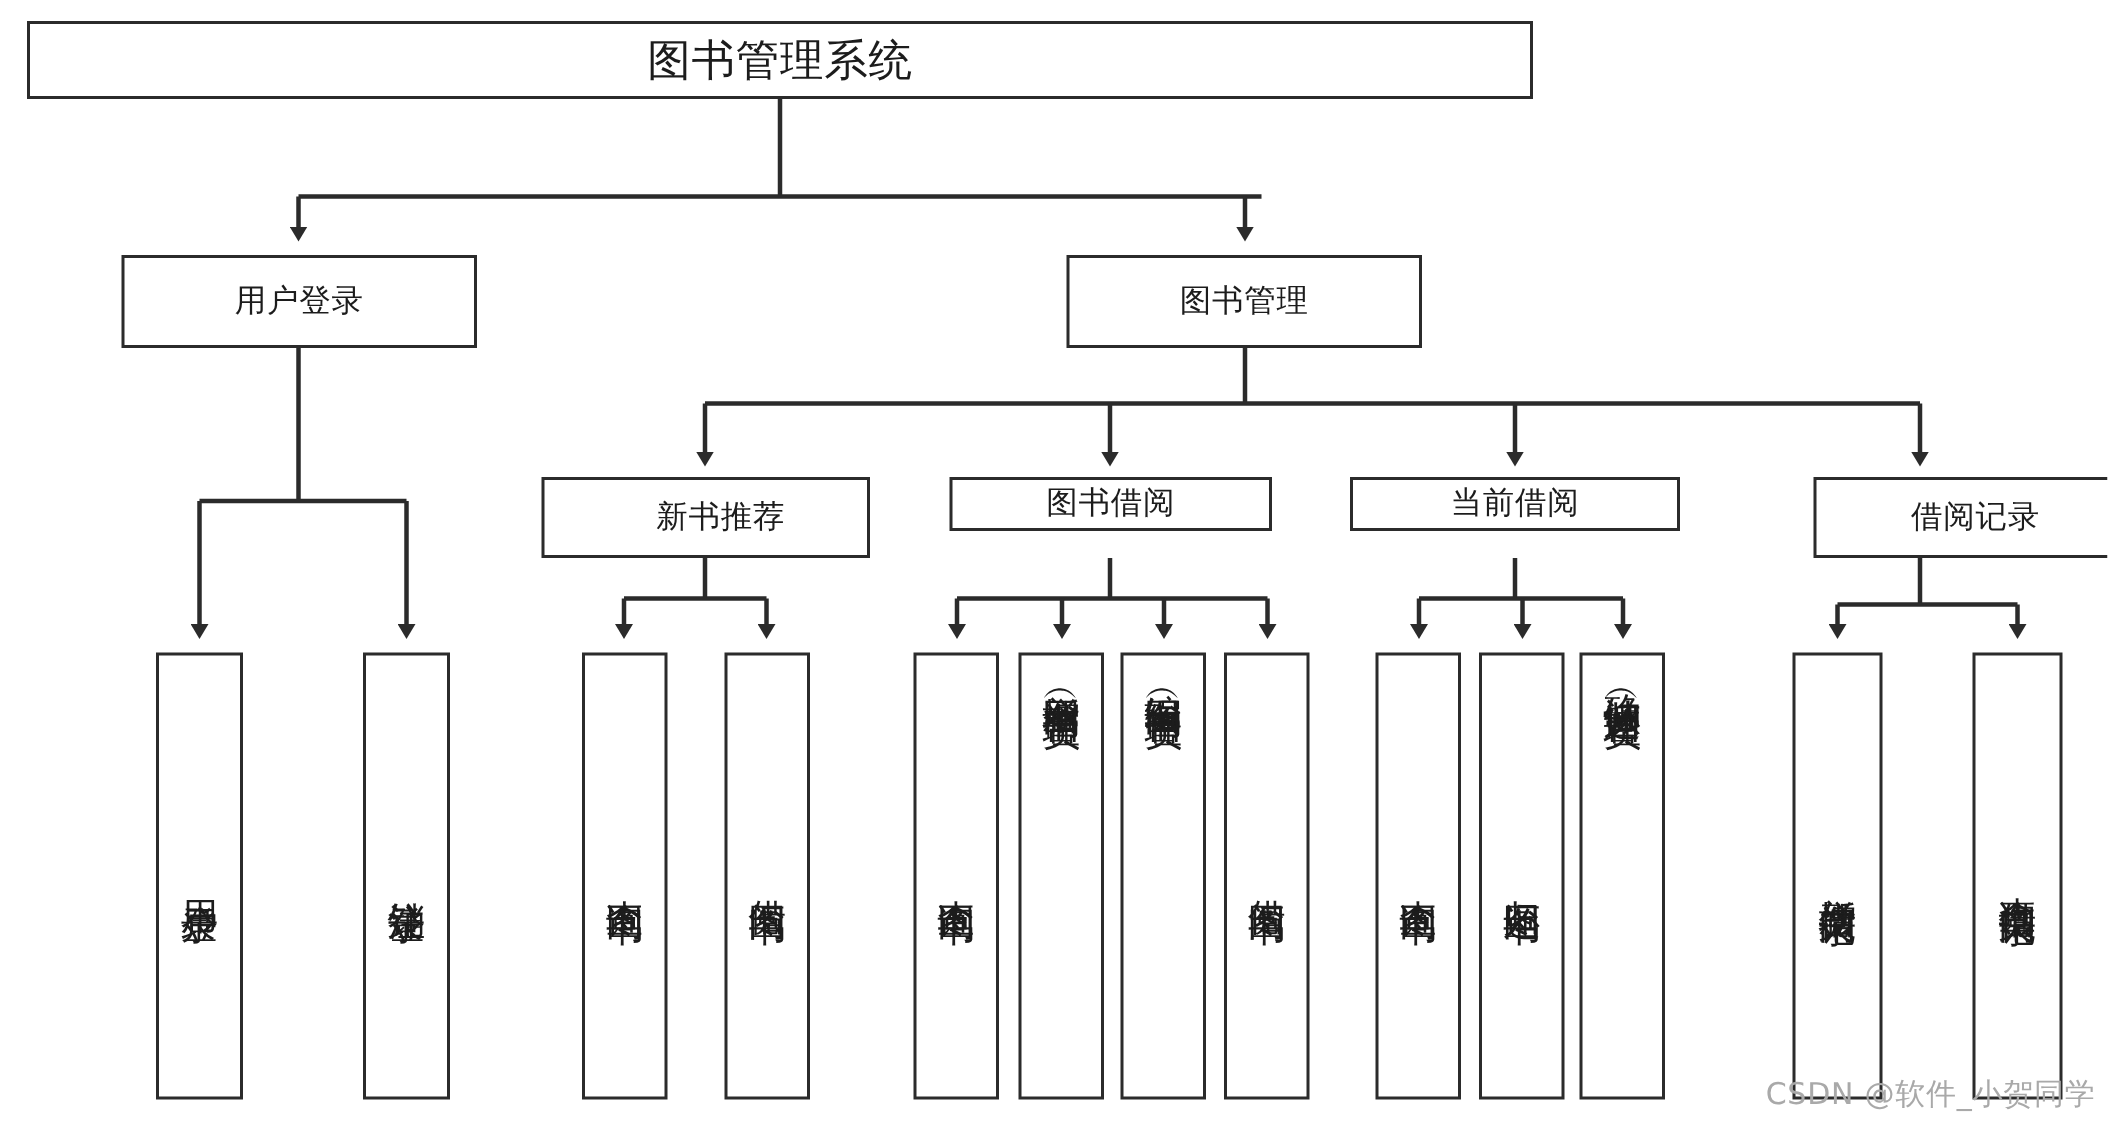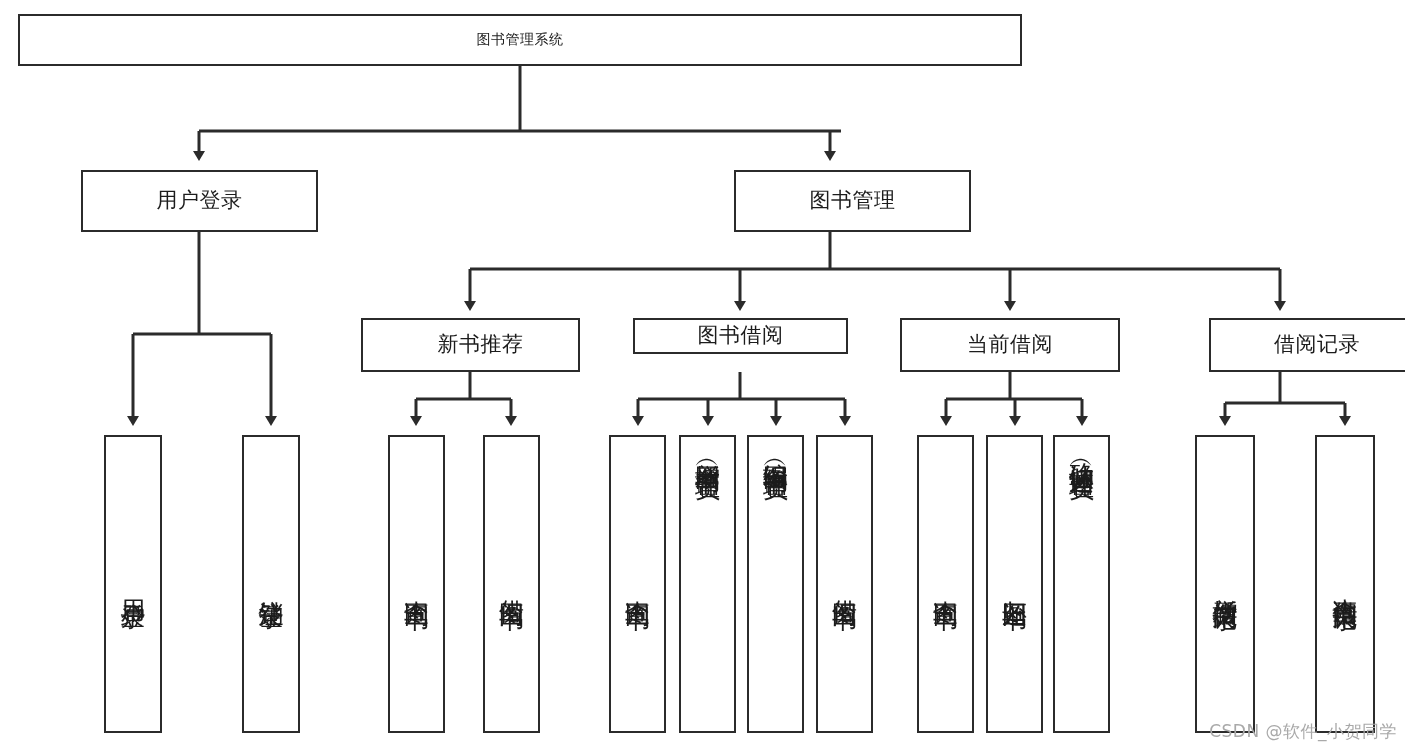--- a/index.html
+++ b/index.html
@@ -41,21 +41,21 @@
     text-align: center;
     line-height: 1.12;
     white-space: nowrap;
   }
   
   .node.horiz .node-label {
     font-size: 21px;
     letter-spacing: 0.5px;
   }
   .node.root .node-label {
-    font-size: 14px;
+    font-size: 29px;
   }
   
   .node.vert {
     align-items: flex-start;
     justify-content: center;
     padding-top: 6px;
   }
   .node.vert .node-label {
     writing-mode: vertical-rl;
     text-orientation: upright;
@@ -65,21 +65,21 @@
     white-space: nowrap;
   }
   .node.vert.centered {
     align-items: center;
     padding-top: 0;
   }
   #watermark {
     position: absolute;
     right: 8px;
     bottom: 4px;
-    font-size: 17px;
+    font-size: 20px;
     color: #a9a9a9;
     white-space: nowrap;
     letter-spacing: 0.5px;
     pointer-events: none;
   }
 </style>
 </head>
 <body>
 
 <div id="diagram-root">
@@ -134,31 +134,31 @@
     </g>
   </svg>
 
   <div class="node horiz root" style="left:18px; top:14px; width:1004px; height:52px;">
     <span class="node-label">图书管理系统</span>
   </div>
 
   <div class="node horiz" style="left:81px; top:170px; width:237px; height:62px;">
     <span class="node-label">用户登录</span>
   </div>
-  <div class="node horiz" style="left:734px; top:170px; width:237px; height:62px;">
+  <div class="node horiz" style="left:711px; top:170px; width:237px; height:62px;">
     <span class="node-label">图书管理</span>
   </div>
 
   <div class="node horiz" style="left:361px; top:318px; width:219px; height:54px;padding-left:20px;">
     <span class="node-label">新书推荐</span>
   </div>
   <div class="node horiz" style="left:633px; top:318px; width:215px; height:36px;">
     <span class="node-label">图书借阅</span>
   </div>
-  <div class="node horiz" style="left:900px; top:318px; width:220px; height:54px;">
+  <div class="node horiz" style="left:900px; top:318px; width:220px; height:36px;">
     <span class="node-label">当前借阅</span>
   </div>
   <div class="node horiz" style="left:1172px; top:318px; width:216px; height:54px;margin-left:37px;">
     <span class="node-label">借阅记录</span>
   </div>
 
   <div class="node vert centered" style="left:104px; top:435px; width:58px; height:298px;">
     <span class="node-label">用户登录</span>
   </div>
   <div class="node vert centered" style="left:242px; top:435px; width:58px; height:298px;">

